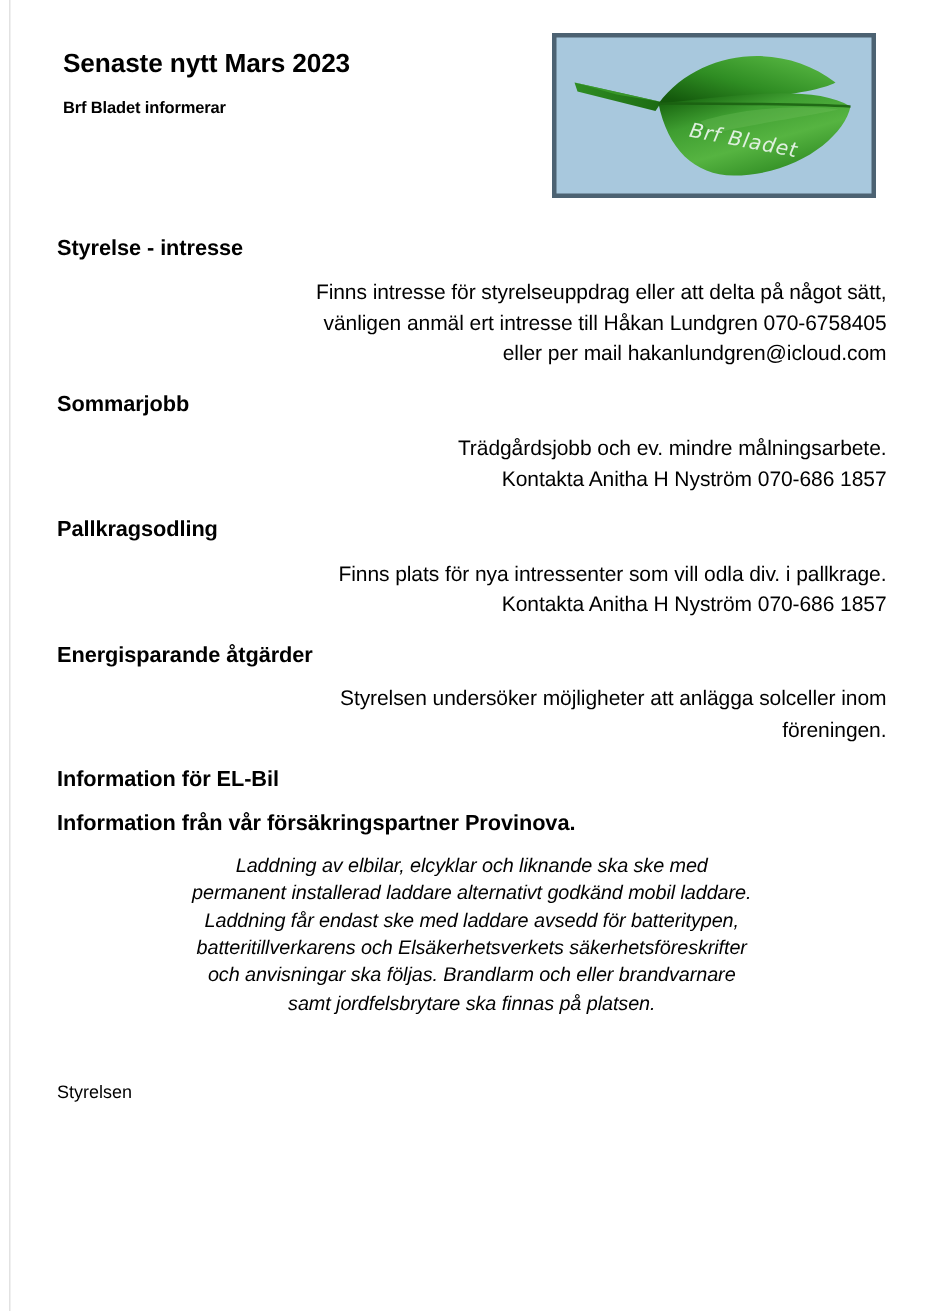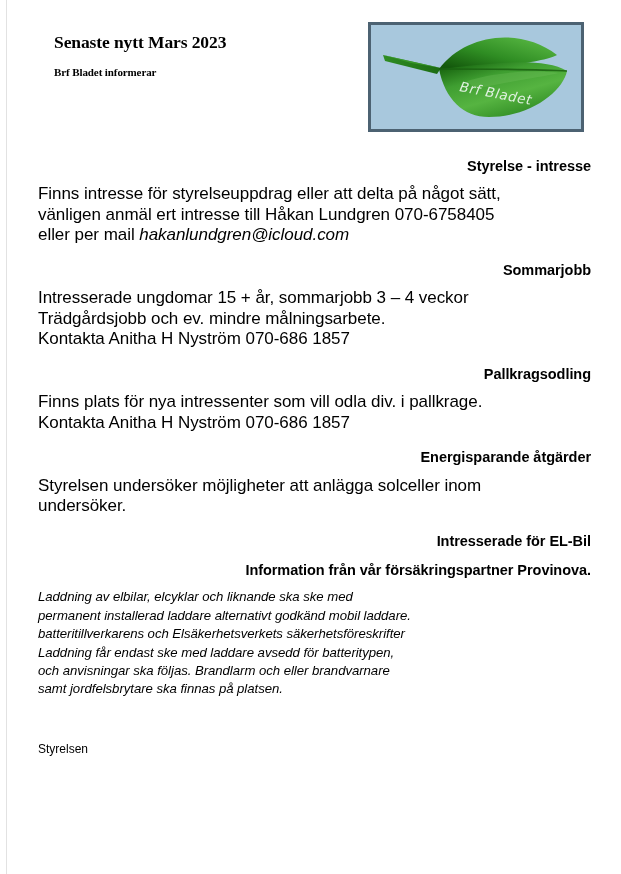--- a/index.html
+++ b/index.html
@@ -38,24 +38,23 @@
     padding: 22px 30px 0 38px;
   }
 
   
   .header {
     position: relative;
     min-height: 118px;
   }
   .title-block {
     position: absolute;
-    left: 16px;
+    left: 4px;
     top: 10px;
     width: 330px;
-    font-family: Liberation Serif, serif;
   }
   .doc-title {
     font-size: 17.5px;
     font-weight: bold;
     letter-spacing: -0.1px;
     margin: 0 0 14px 0;
     line-height: 1.15;
   }
   .doc-subtitle {
     font-size: 11px;
@@ -93,43 +92,43 @@
   
   .content {
     margin-top: 18px;
   }
   h2.section-head {
     font-size: 14.5px;
     font-weight: bold;
     margin: 0 0 9px 0;
     line-height: 1.2;
     letter-spacing: -0.05px;
-    text-align: right;
   }
   .section {
     margin-bottom: 16px;
   }
   .section.tight {
     margin-bottom: 12px;
   }
   p.body-text {
-    font-size: 17px;
+    font-size: 14px;
     line-height: 20.5px;
     margin: 0;
     letter-spacing: -0.05px;
+    text-align: right;
   }
   p.body-text .em {
-    font-style: italic;
   }
   .italic-block p {
     font-size: 13.2px;
     font-style: italic;
     line-height: 18.4px;
     margin: 0;
     letter-spacing: -0.05px;
+    text-align: center;
   }
   .signature {
     margin-top: 40px;
     font-size: 12px;
     line-height: 20px;
   }
   .nowrap-line { display: block; }
 </style>
 </head>
 <body>
@@ -189,54 +188,53 @@
       <p class="body-text">
         <span class="nowrap-line">Finns intresse för styrelseuppdrag eller att delta på något sätt,</span>
         <span class="nowrap-line">vänligen anmäl ert intresse till Håkan Lundgren 070-6758405</span>
         <span class="nowrap-line"><span>eller per mail </span><span class="em">hakanlundgren@icloud.com</span></span>
       </p>
     </div>
 
     <div class="section">
       <h2 class="section-head">Sommarjobb</h2>
       <p class="body-text">
-        <span class="nowrap-line">Intresserade ungdomar 15 + år, sommarjobb 3 – 4 veckor</span>
         <span class="nowrap-line">Trädgårdsjobb och ev. mindre målningsarbete.</span>
         <span class="nowrap-line">Kontakta Anitha H Nyström 070-686 1857</span>
       </p>
     </div>
 
     <div class="section">
       <h2 class="section-head">Pallkragsodling</h2>
       <p class="body-text">
         <span class="nowrap-line">Finns plats för nya intressenter som vill odla div. i pallkrage.</span>
         <span class="nowrap-line">Kontakta Anitha H Nyström 070-686 1857</span>
       </p>
     </div>
 
     <div class="section">
       <h2 class="section-head">Energisparande åtgärder</h2>
       <p class="body-text">
         <span class="nowrap-line">Styrelsen undersöker möjligheter att anlägga solceller inom</span>
-        <span class="nowrap-line">undersöker.</span>
+        <span class="nowrap-line">föreningen.</span>
       </p>
     </div>
 
     <div class="section tight">
-      <h2 class="section-head">Intresserade för EL-Bil</h2>
+      <h2 class="section-head">Information för EL-Bil</h2>
     </div>
 
     <div class="section">
       <h2 class="section-head">Information från vår försäkringspartner Provinova.</h2>
       <div class="italic-block">
         <p>
           <span class="nowrap-line">Laddning av elbilar, elcyklar och liknande ska ske med</span>
           <span class="nowrap-line">permanent installerad laddare alternativt godkänd mobil laddare.</span>
+          <span class="nowrap-line">Laddning får endast ske med laddare avsedd för batteritypen,</span>
           <span class="nowrap-line">batteritillverkarens och Elsäkerhetsverkets säkerhetsföreskrifter</span>
-          <span class="nowrap-line">Laddning får endast ske med laddare avsedd för batteritypen,</span>
           <span class="nowrap-line">och anvisningar ska följas. Brandlarm och eller brandvarnare</span>
           <span class="nowrap-line">samt jordfelsbrytare ska finnas på platsen.</span>
         </p>
       </div>
     </div>
 
     <div class="signature">Styrelsen</div>
 
   </div>
 </div>

